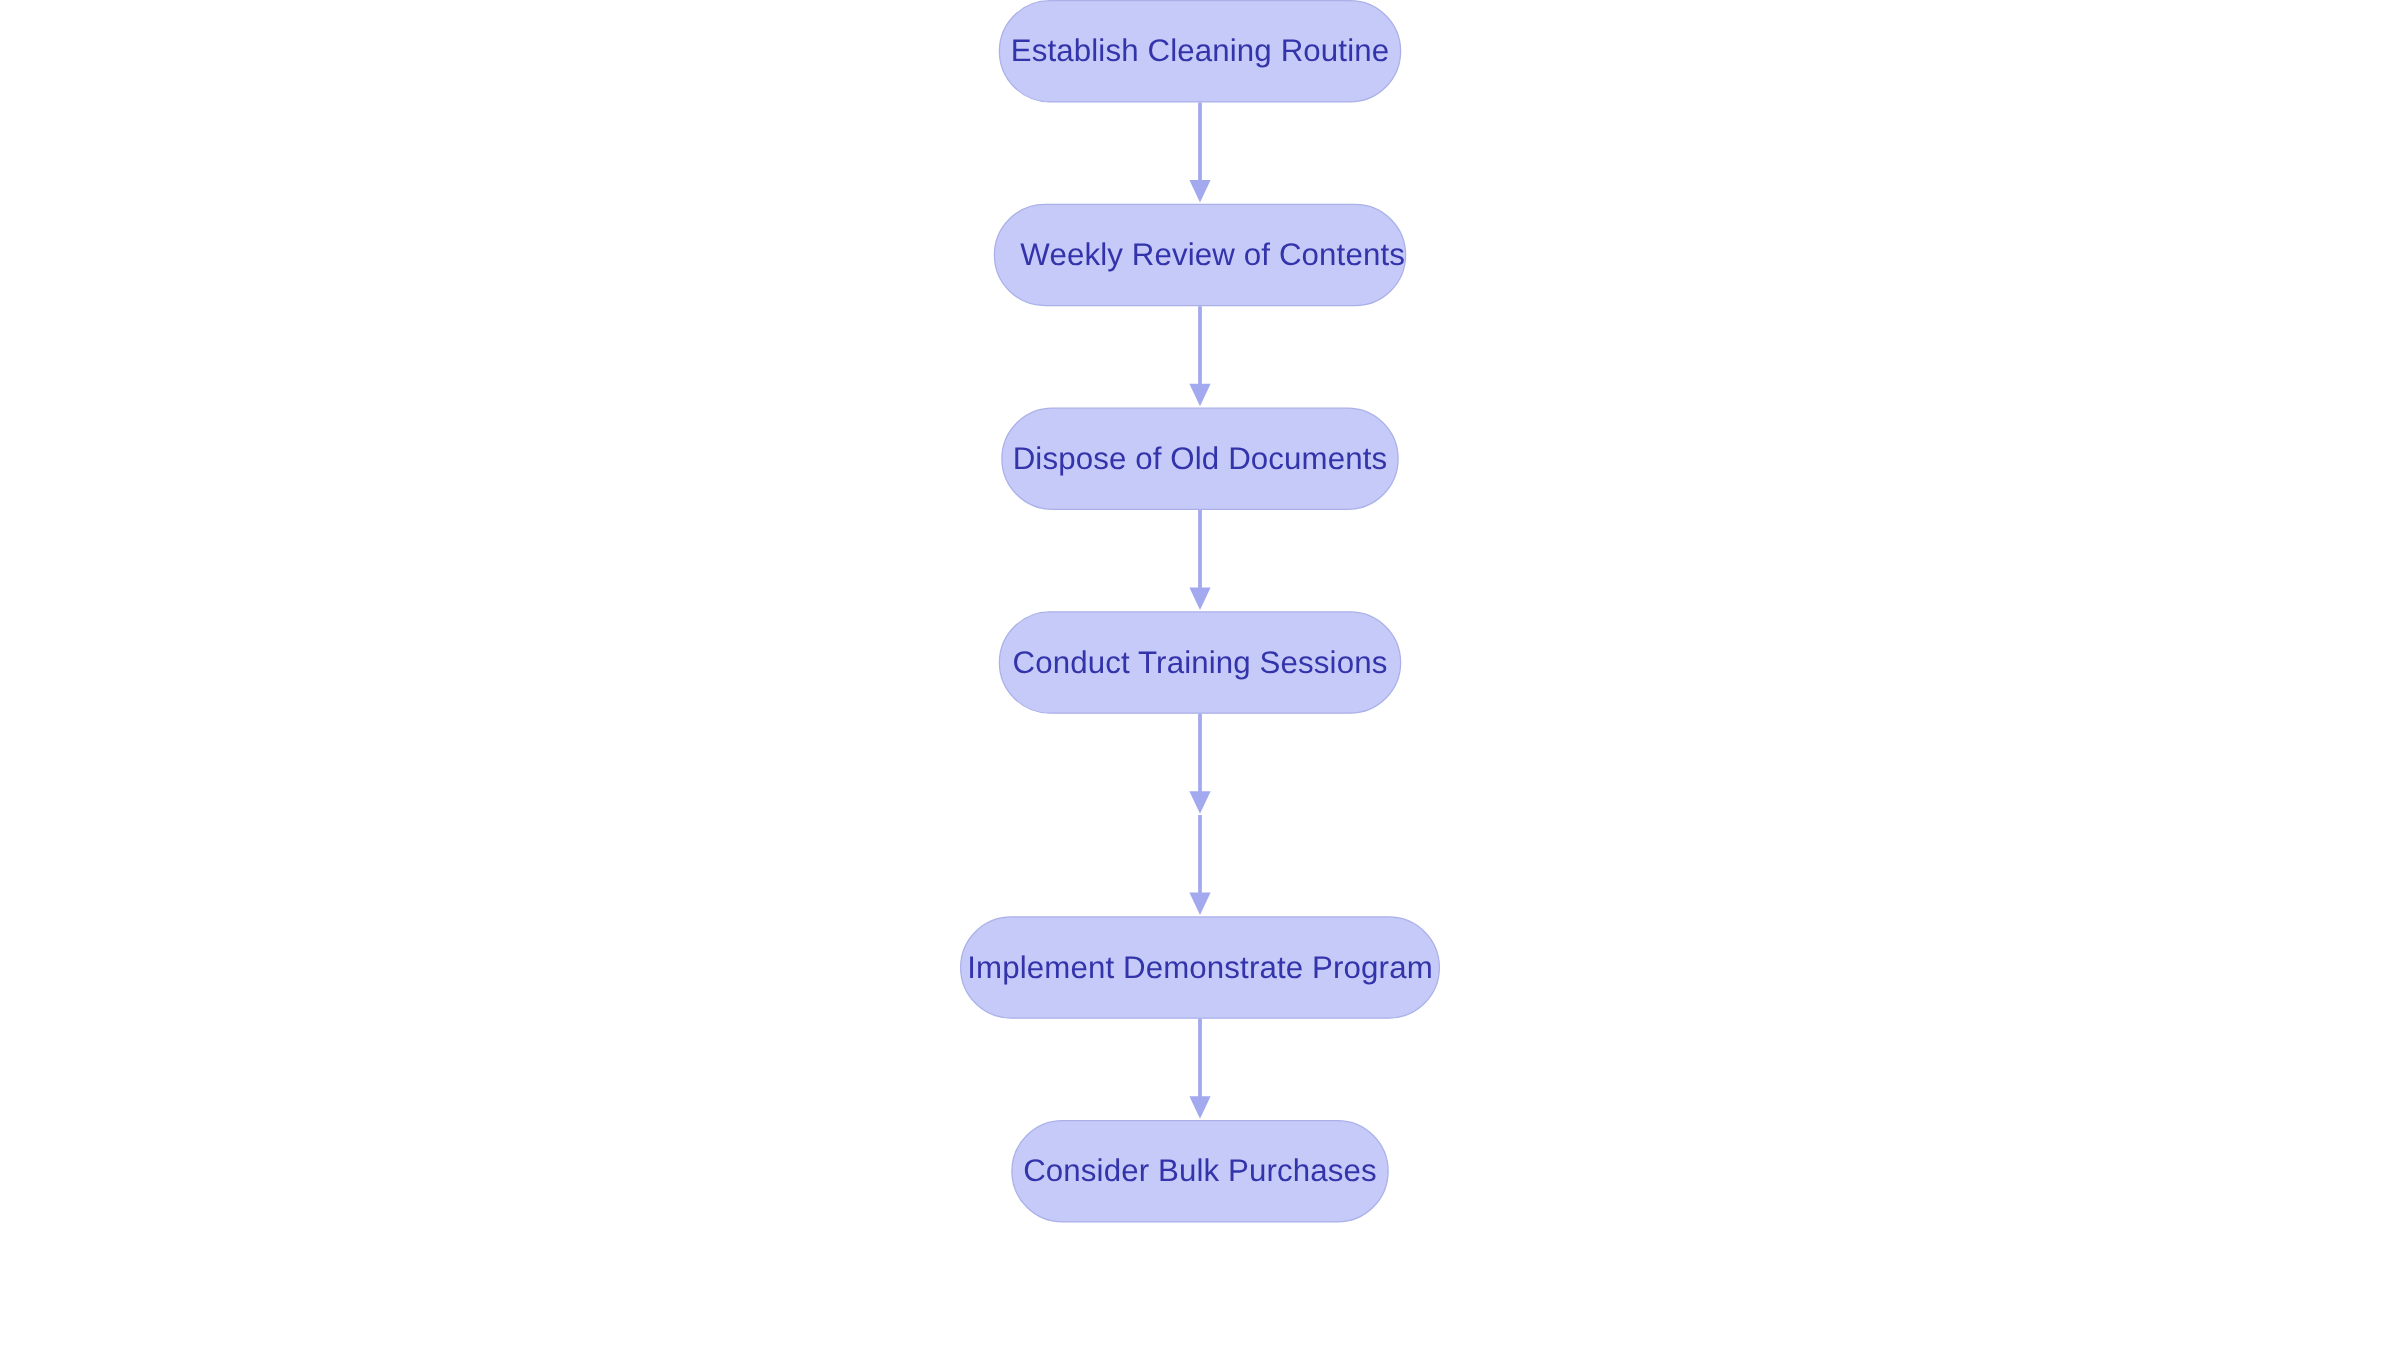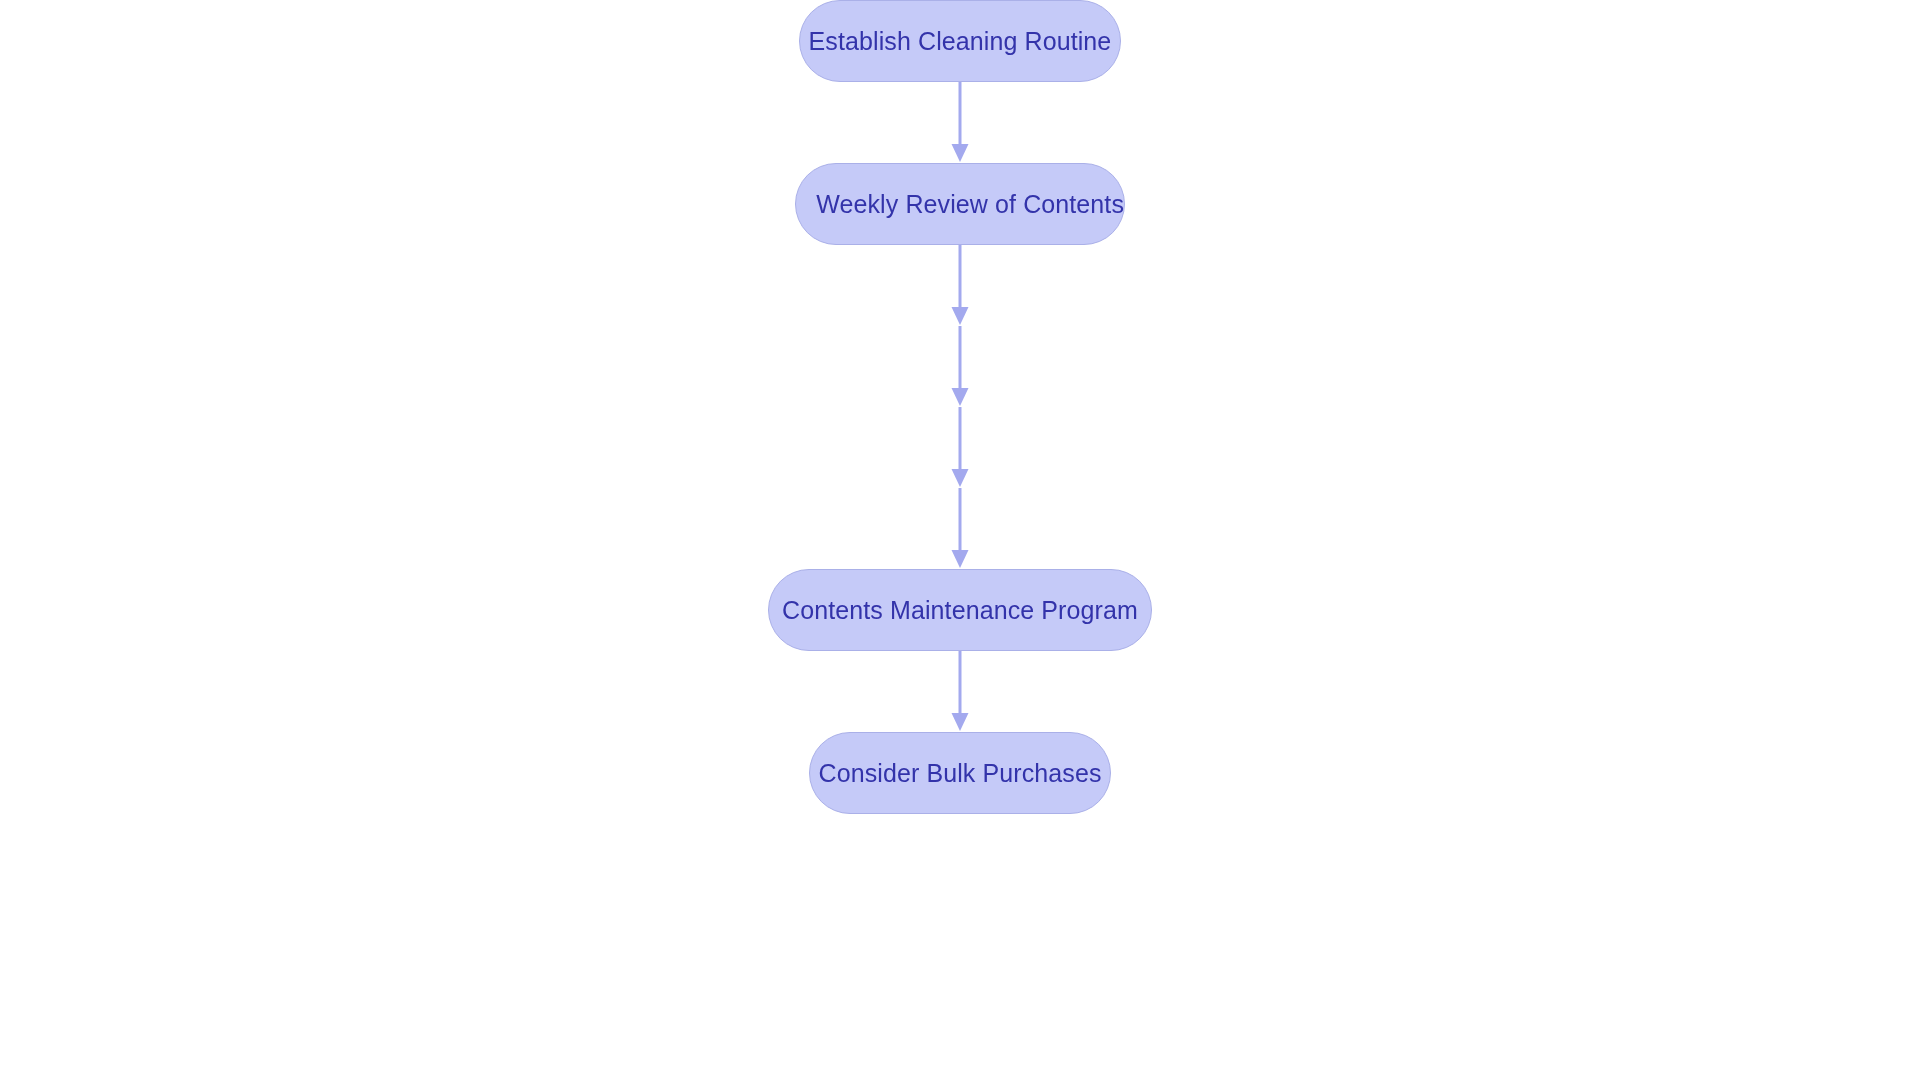--- a/index.html
+++ b/index.html
@@ -91,46 +91,52 @@
       <span class="node-label" style="color: rgb(51, 51, 170);">Weekly Review of Contents</span>
     </div>
 
     <div class="connector">
       <svg width="24" height="81" viewBox="0 0 24 81" aria-hidden="true">
         <line x1="12" y1="0" x2="12" y2="68" stroke="#a3a9ee" stroke-width="3"></line>
         <polygon points="12,80 3.5,62 20.5,62" fill="#a3a9ee"></polygon>
       </svg>
     </div>
 
+    <div class="node" style="width: 318px; background: rgb(197, 202, 248); border-color: rgb(170, 176, 232);">
+      <span class="node-label" style="color: rgb(51, 51, 170);">Dispose of Old Documents</span>
+    </div>
 
     <div class="connector">
       <svg width="24" height="81" viewBox="0 0 24 81" aria-hidden="true">
         <line x1="12" y1="0" x2="12" y2="68" stroke="#a3a9ee" stroke-width="3"></line>
         <polygon points="12,80 3.5,62 20.5,62" fill="#a3a9ee"></polygon>
       </svg>
     </div>
 
+    <div class="node" style="width: 322px; background: rgb(197, 202, 248); border-color: rgb(170, 176, 232);">
+      <span class="node-label" style="color: rgb(51, 51, 170);">Conduct Training Sessions</span>
+    </div>
 
     <div class="connector">
       <svg width="24" height="81" viewBox="0 0 24 81" aria-hidden="true">
         <line x1="12" y1="0" x2="12" y2="68" stroke="#a3a9ee" stroke-width="3"></line>
         <polygon points="12,80 3.5,62 20.5,62" fill="#a3a9ee"></polygon>
       </svg>
     </div>
 
 
     <div class="connector">
       <svg width="24" height="81" viewBox="0 0 24 81" aria-hidden="true">
         <line x1="12" y1="0" x2="12" y2="68" stroke="#a3a9ee" stroke-width="3"></line>
         <polygon points="12,80 3.5,62 20.5,62" fill="#a3a9ee"></polygon>
       </svg>
     </div>
 
     <div class="node" style="width: 384px; background: rgb(197, 202, 248); border-color: rgb(170, 176, 232);">
-      <span class="node-label" style="color: rgb(51, 51, 170);">Contents Maintenance Program</span>
+      <span class="node-label" style="color: rgb(51, 51, 170);">Implement Demonstrate Program</span>
     </div>
 
     <div class="connector">
       <svg width="24" height="81" viewBox="0 0 24 81" aria-hidden="true">
         <line x1="12" y1="0" x2="12" y2="68" stroke="#a3a9ee" stroke-width="3"></line>
         <polygon points="12,80 3.5,62 20.5,62" fill="#a3a9ee"></polygon>
       </svg>
     </div>
 
     <div class="node" style="width: 302px; background: rgb(197, 202, 248); border-color: rgb(170, 176, 232);">

